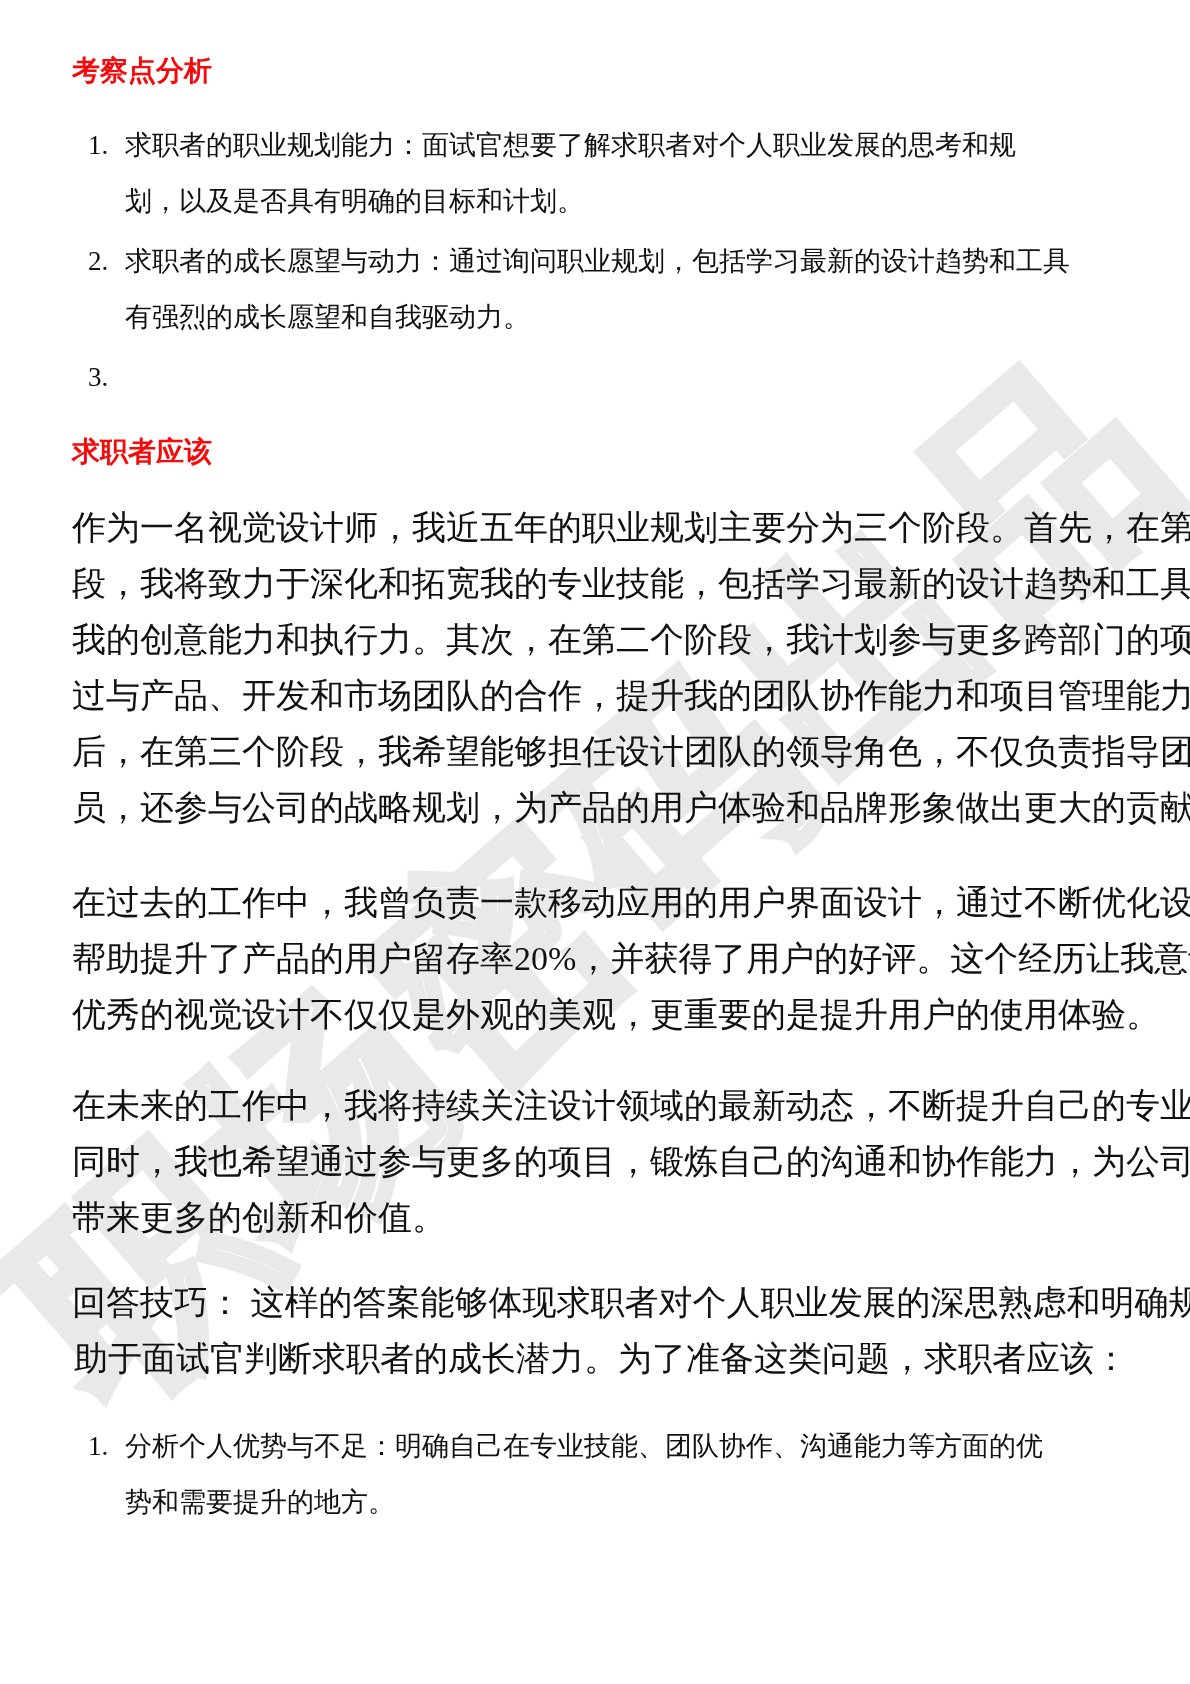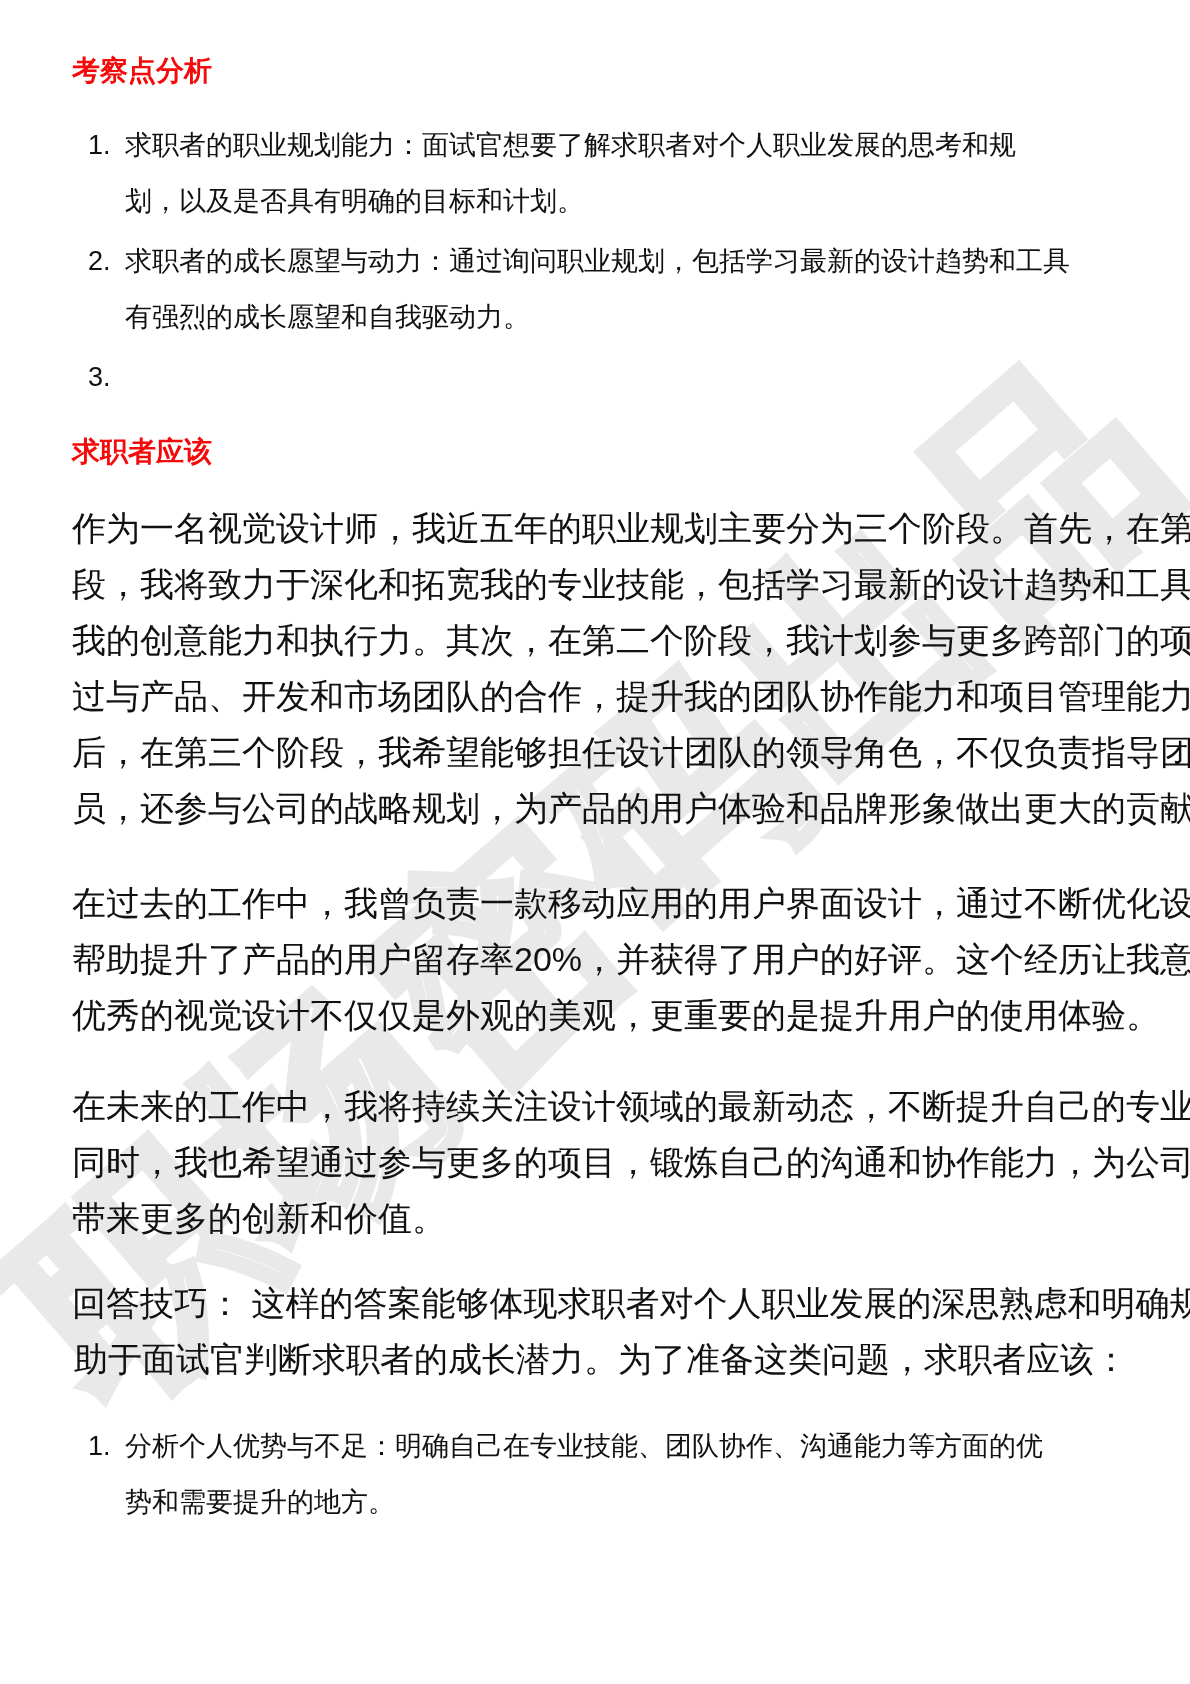--- a/index.html
+++ b/index.html
@@ -30,20 +30,21 @@
   @supports (-webkit-text-stroke: 1px black) {
     .watermark {
       color: transparent;
       -webkit-text-stroke: 9px rgba(0, 0, 0, 0.085);
     }
   }
   .content {
     position: relative;
     z-index: 1;
     padding: 53px 60px 0 72px;
+    font-family: Liberation Serif, serif;
   }
   .red-heading {
     margin: 0;
     color: #f40a0a;
     font-size: 28px;
     font-weight: 700;
     line-height: 36px;
   }
   .body-par {
     margin: 0;

